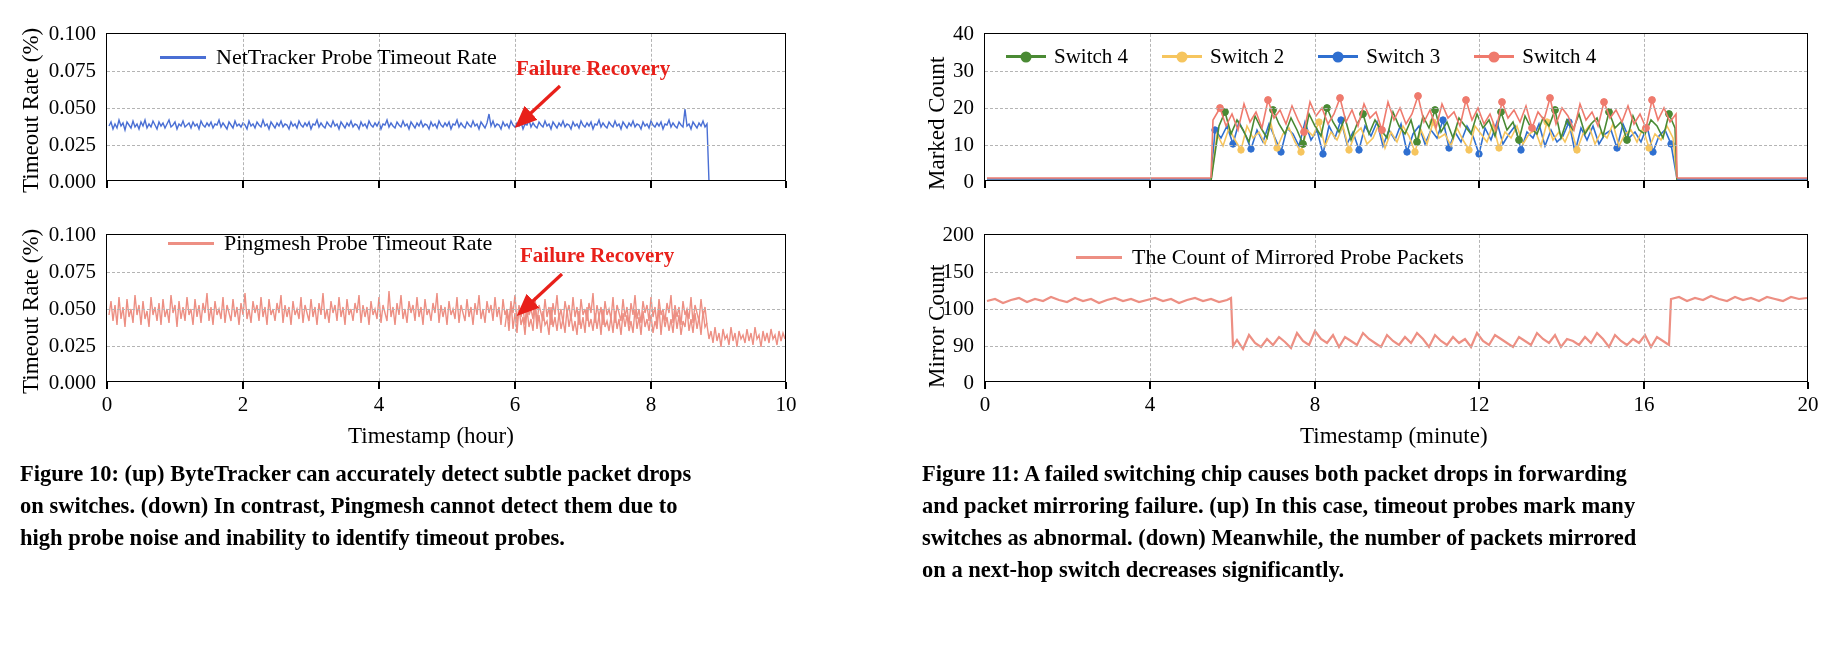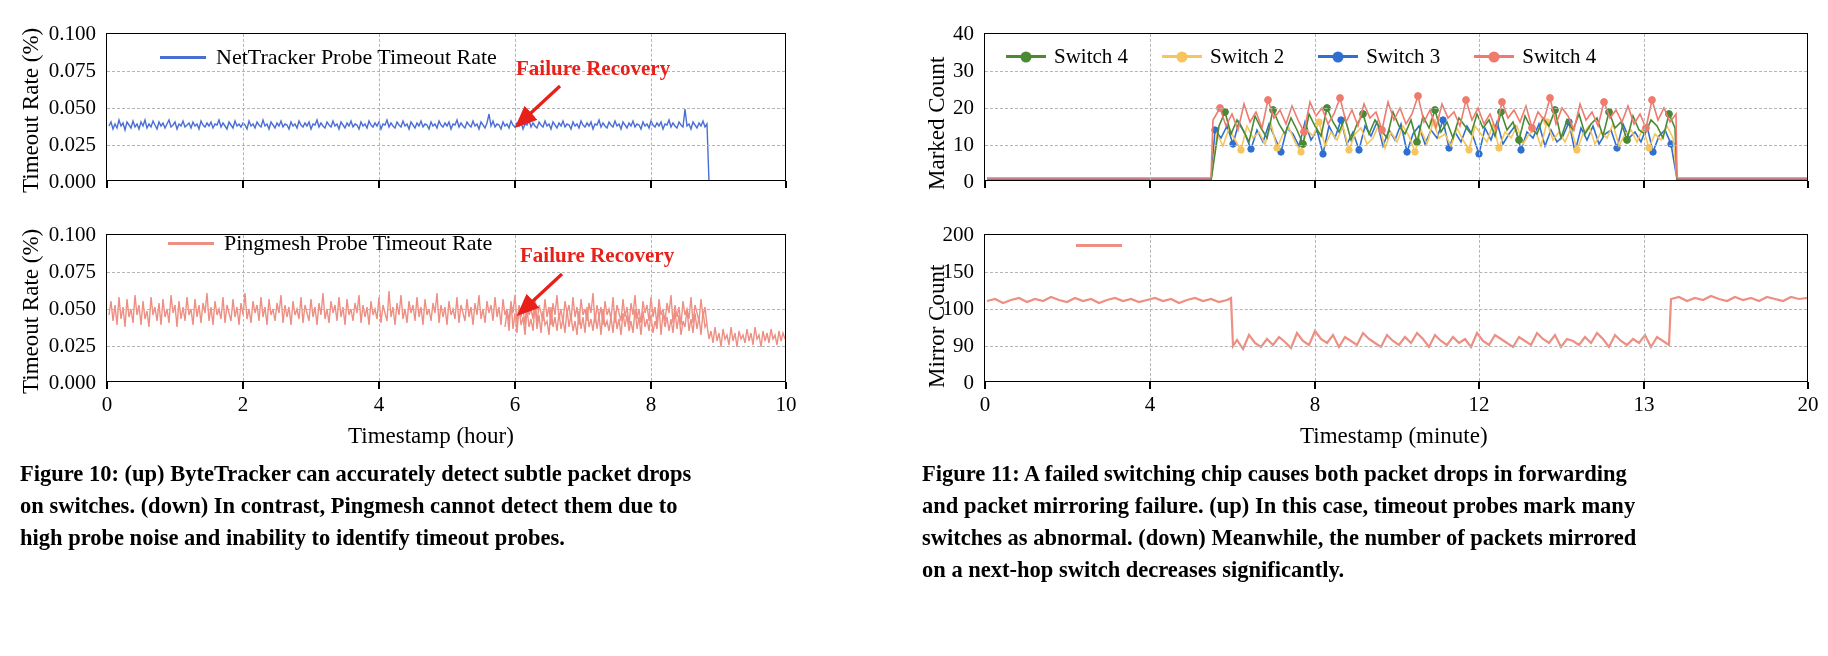--- a/index.html
+++ b/index.html
@@ -557,26 +557,27 @@
       <div class="tick-x" style="left:221px; top:164px;"></div>
       <div class="tick-x" style="left:386px; top:164px;"></div>
       <div class="tick-x" style="left:550px; top:164px;"></div>
       <div class="tick-x" style="left:715px; top:164px;"></div>
       <div class="tick-x" style="left:879px; top:164px;"></div>
 
       <div class="ticklabel ticklabel-x" style="left:57px; top:174px;">0</div>
       <div class="ticklabel ticklabel-x" style="left:222px; top:174px;">4</div>
       <div class="ticklabel ticklabel-x" style="left:387px; top:174px;">8</div>
       <div class="ticklabel ticklabel-x" style="left:551px; top:174px;">12</div>
-      <div class="ticklabel ticklabel-x" style="left:716px; top:174px;">13</div>
+      <div class="ticklabel ticklabel-x" style="left:716px; top:174px;">16</div>
       <div class="ticklabel ticklabel-x" style="left:880px; top:174px;">20</div>
 
       <div class="axis-title" style="left:372px; top:205px;">Timestamp (minute)</div>
 
       <div class="legend" style="left:148px; top:26px;">
         <span class="legend-line" style="background:#ed8f83;"></span>
+        <span>The Count of Mirrored Probe Packets</span>
       </div>
     </div>
 
     <div class="caption" style="left:-6px; top:458px; width:724px;">Figure 11: A failed switching chip causes both packet drops in forwarding and packet mirroring failure. (up) In this case, timeout probes mark many switches as abnormal. (down) Meanwhile, the number of packets mirrored on a next-hop switch decreases significantly.</div>
   </div>
 
 </div>
 
 </body></html>

